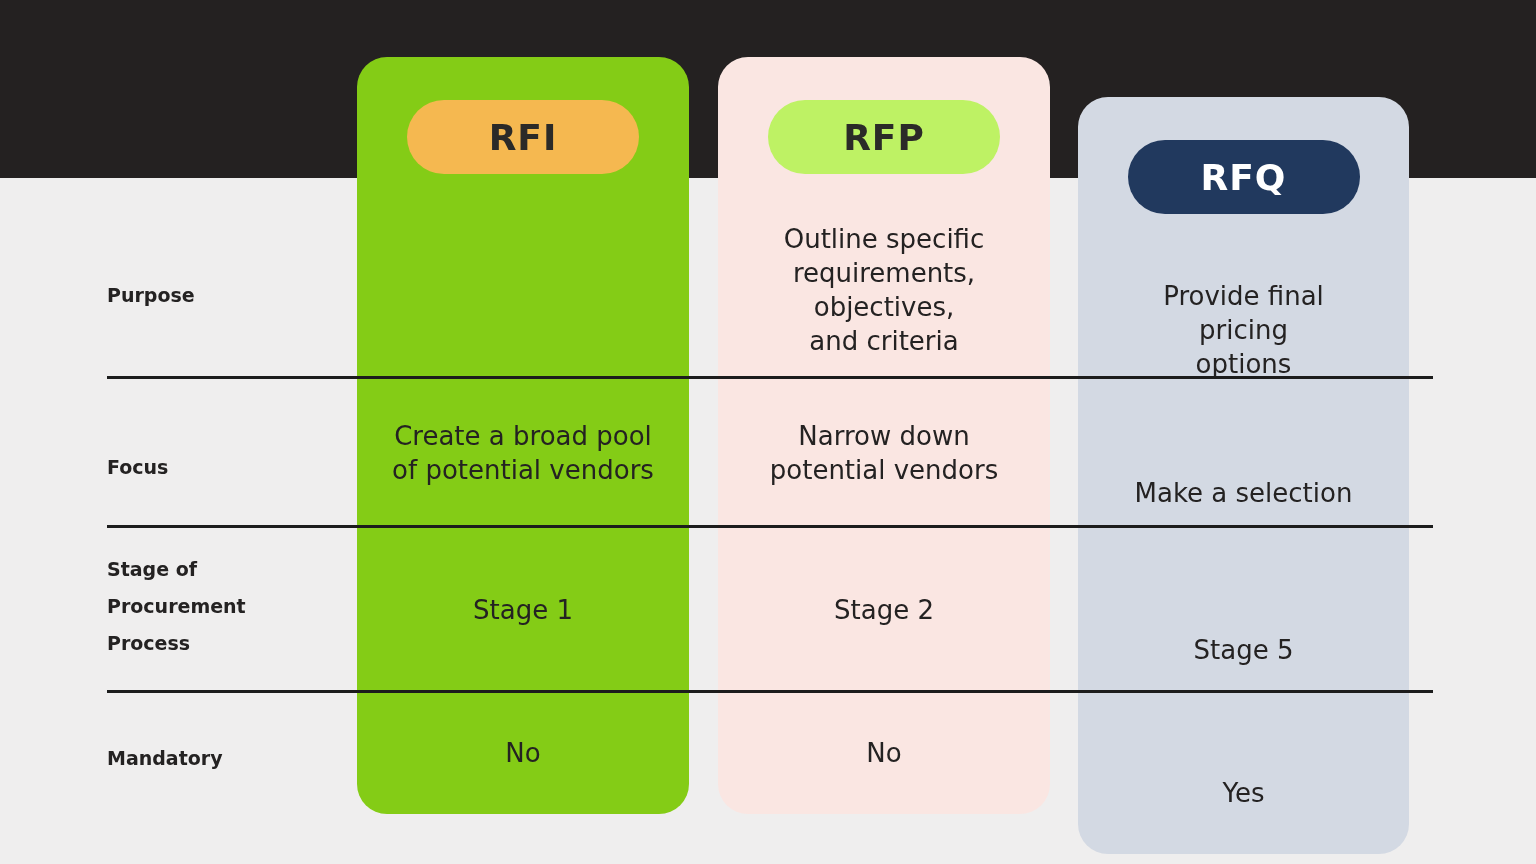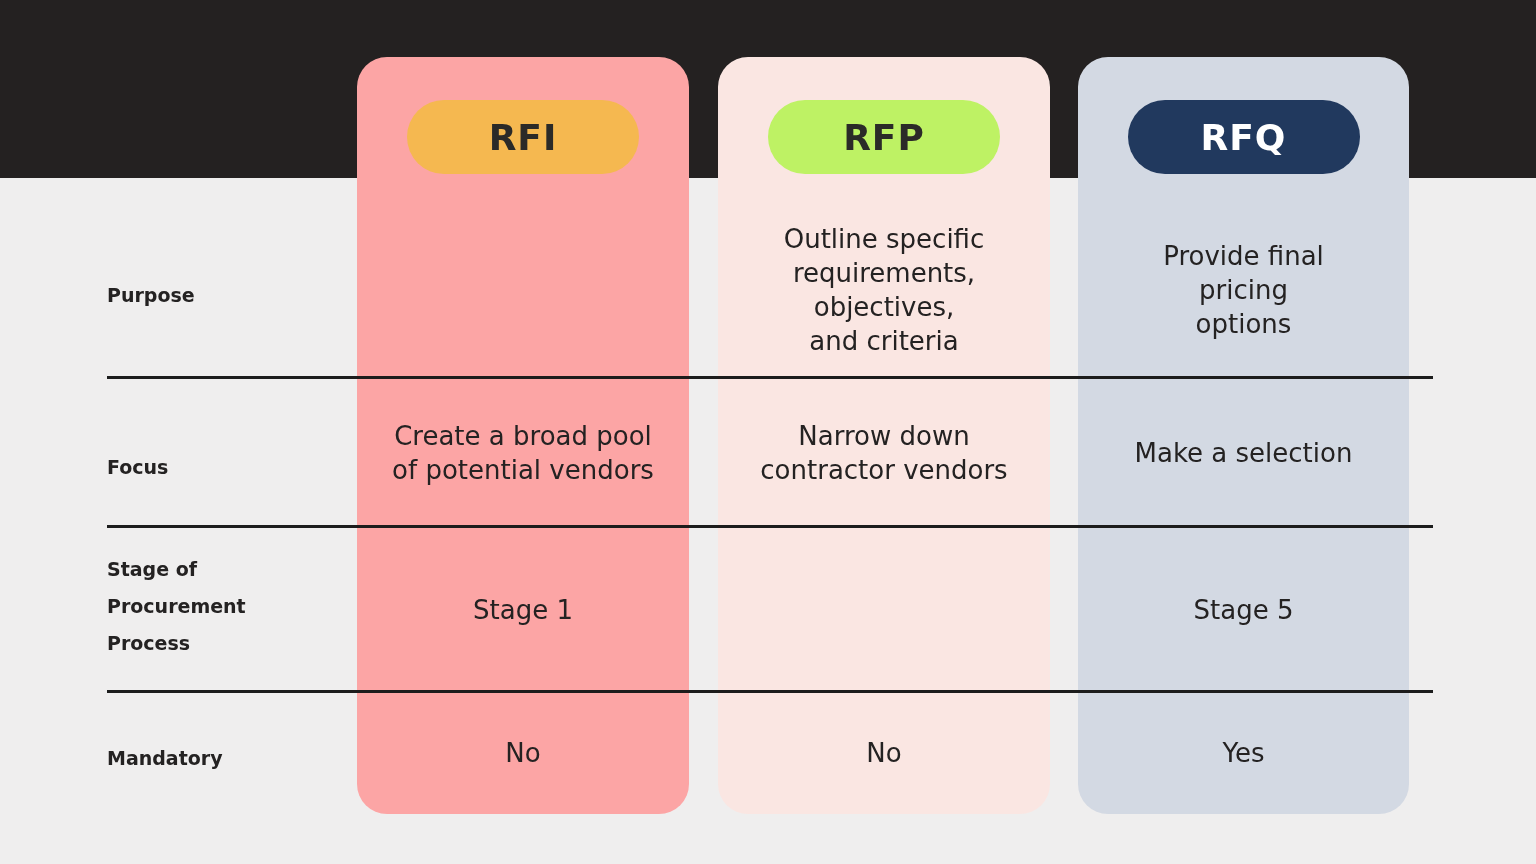--- a/index.html
+++ b/index.html
@@ -81,40 +81,41 @@
   <div class="divider d1"></div>
   <div class="divider d2"></div>
 
   <div class="row-label label-purpose">Purpose</div>
   <div class="row-label label-focus">Focus</div>
   <div class="row-label label-stage">Stage of
 Procurement
 Process</div>
   <div class="row-label label-mandatory">Mandatory</div>
 
-  <div class="card col0" style="background: #fca5a5;">
+  <div class="card col0" style="background: #84cc16;">
     <div class="badge" style="background: rgb(245, 184, 80); color: rgb(43, 42, 40);">RFI</div>
     <div class="cell cell-focus">Create a broad pool
 of potential vendors</div>
     <div class="cell cell-stage">Stage 1</div>
     <div class="cell cell-mandatory">No</div>
   </div>
 
   <div class="card col1" style="background: rgb(250, 230, 226);">
     <div class="badge" style="background: #bef264; color: rgb(43, 42, 40);">RFP</div>
     <div class="cell cell-purpose">Outline specific
 requirements,
 objectives,
 and criteria</div>
     <div class="cell cell-focus">Narrow down
-contractor vendors</div>
+potential vendors</div>
+    <div class="cell cell-stage">Stage 2</div>
     <div class="cell cell-mandatory">No</div>
   </div>
 
-  <div class="card col2" style="background: rgb(211, 217, 227);">
+  <div class="card col2" style="background: rgb(211, 217, 227); margin-top: 40px;">
     <div class="badge" style="background: rgb(33, 57, 94); color: rgb(255, 255, 255);">RFQ</div>
     <div class="cell cell-purpose">Provide final
 pricing
 options</div>
     <div class="cell cell-focus">Make a selection</div>
     <div class="cell cell-stage">Stage 5</div>
     <div class="cell cell-mandatory">Yes</div>
   </div>
 
 </div>

